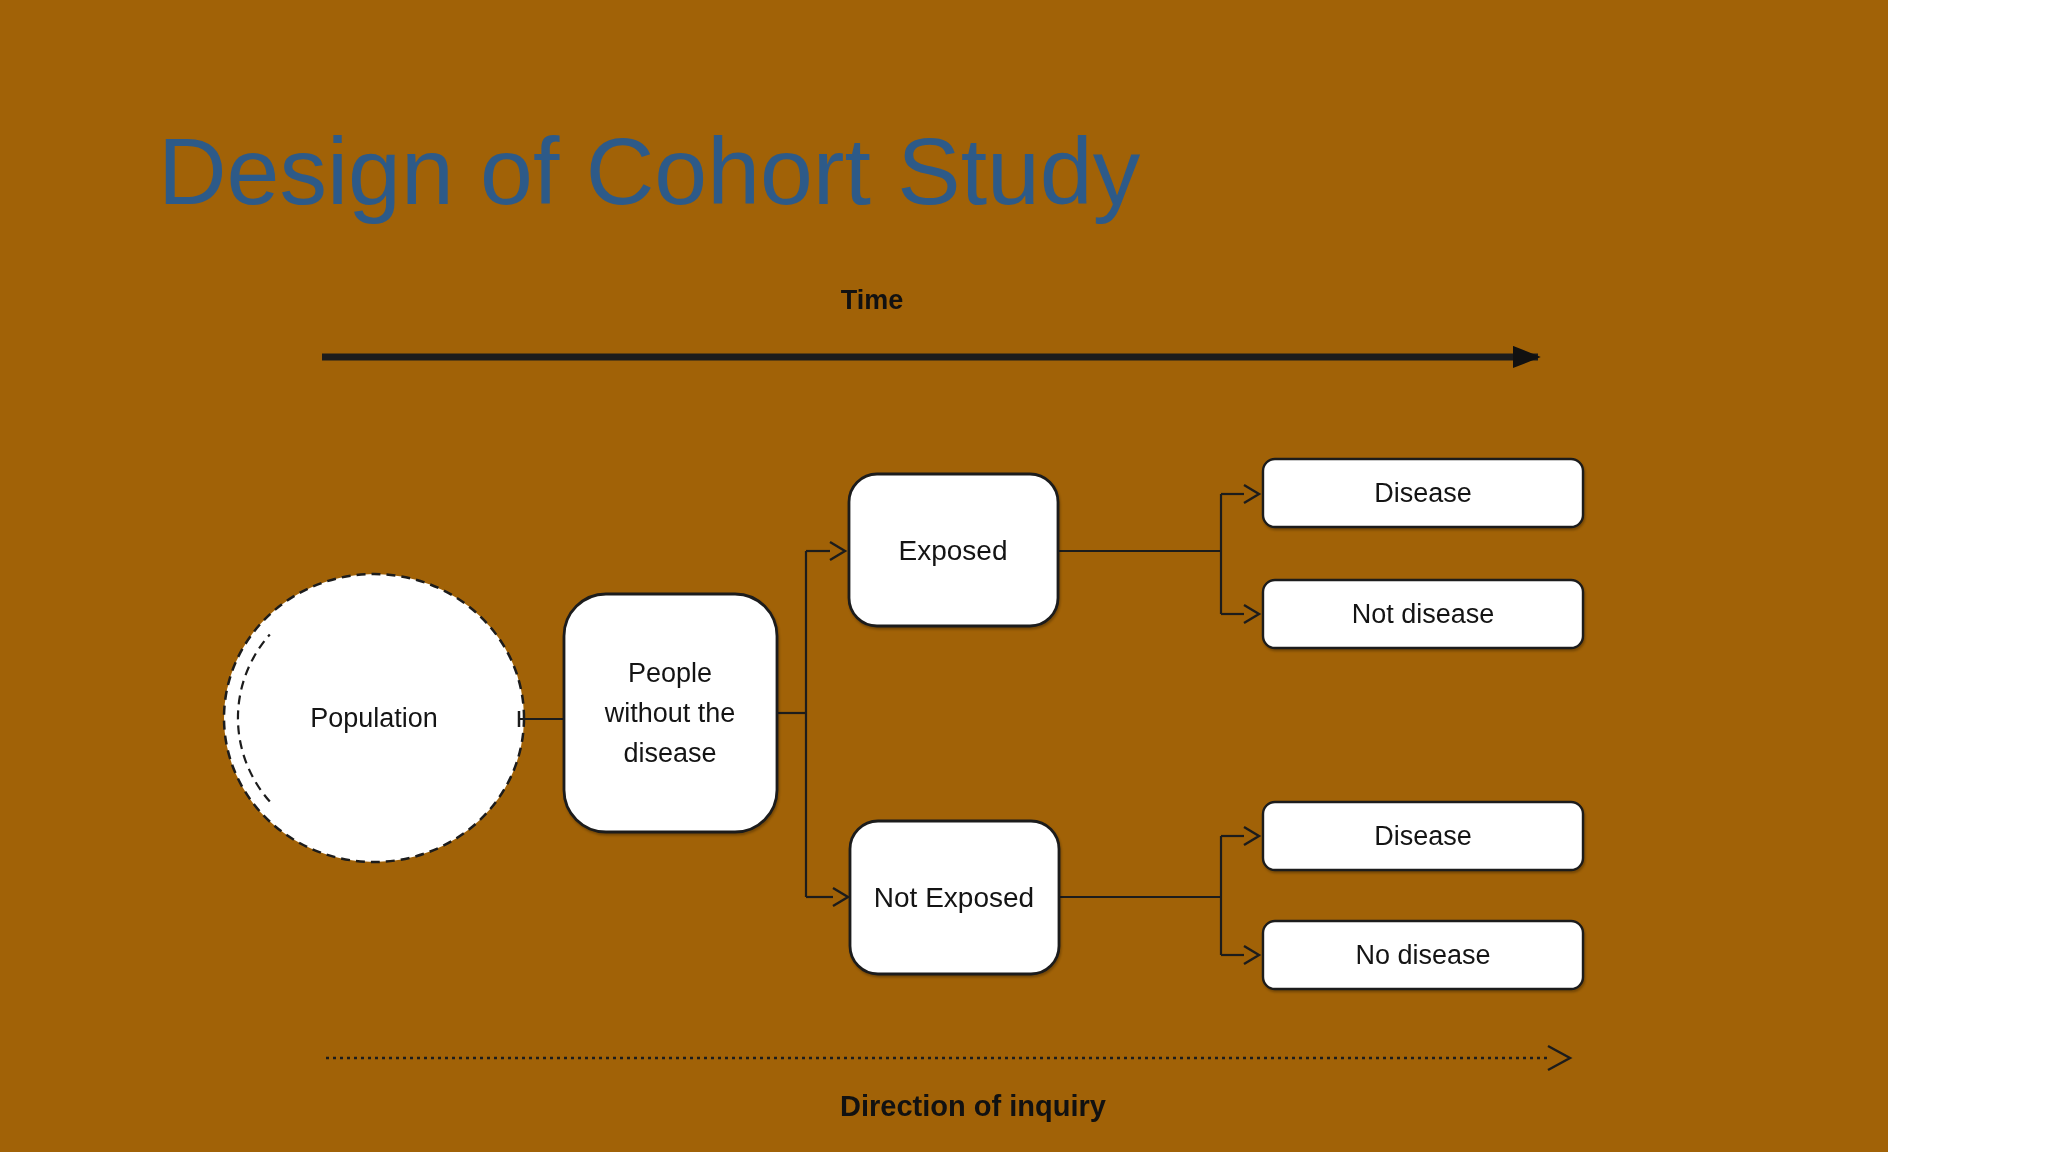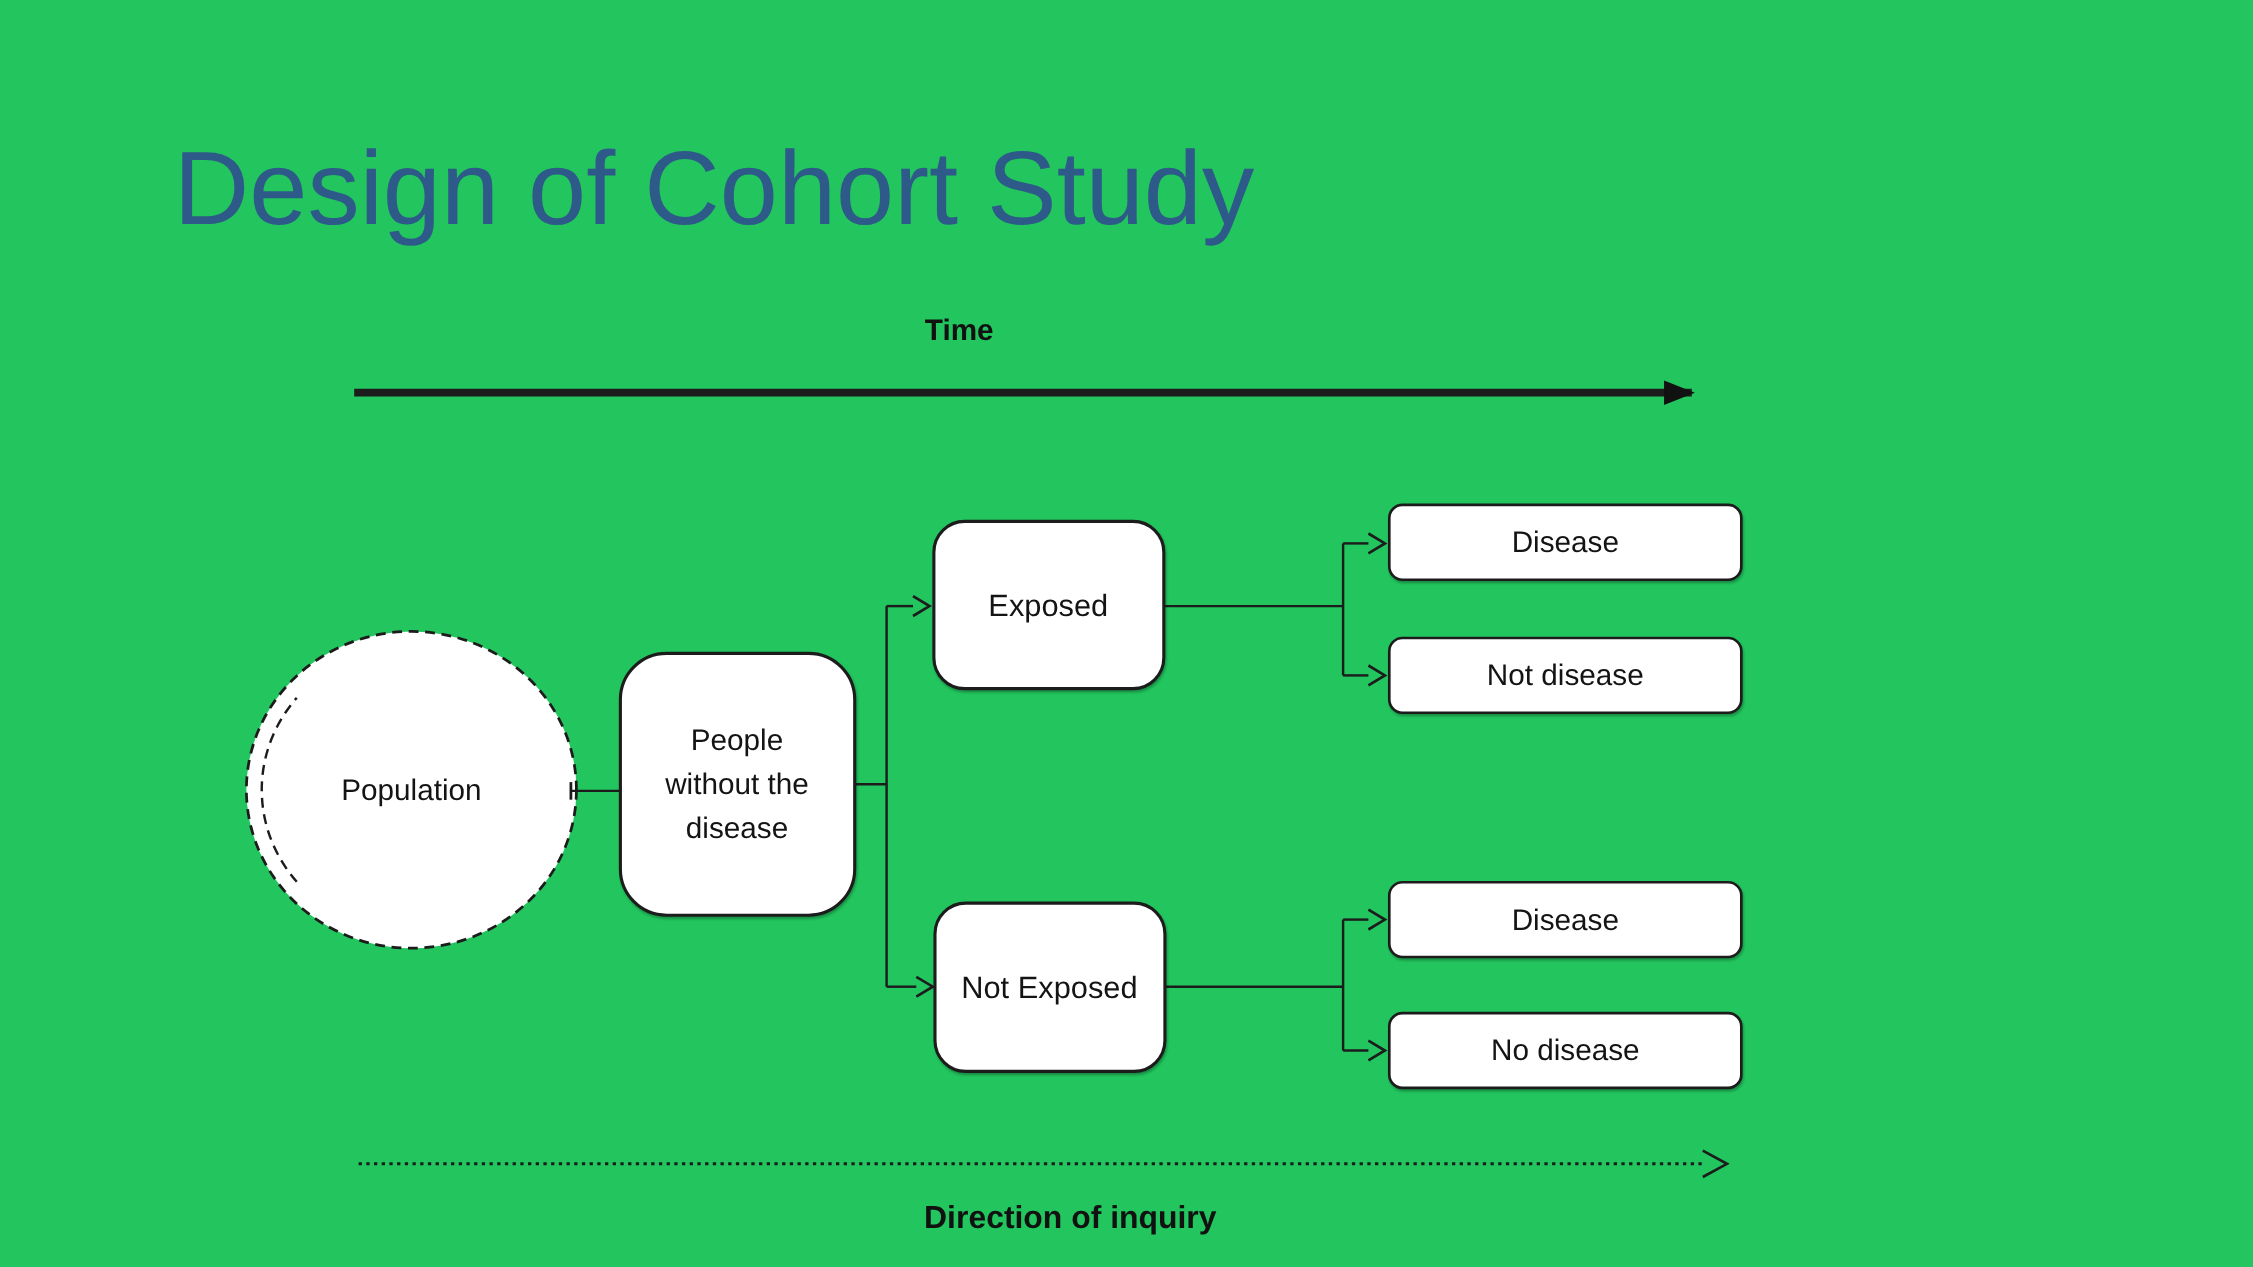--- a/index.html
+++ b/index.html
@@ -2,23 +2,23 @@
 <html><head>
 <meta charset="utf-8">
 <style>
   html, body {
     margin: 0;
     padding: 0;
     background: #ffffff;
   }
   .slide {
     position: relative;
-    width: 2048px;
+    width: 1888px;
     height: 1152px;
-    background: #22c55e;
+    background: #a16207;
     overflow: hidden;
     font-family: "Liberation Sans", sans-serif;
   }
   svg { display: block; }
   .title-text {
     font-family: "Liberation Sans", sans-serif;
     font-size: 95px;
     font-weight: 400;
   }
   .bold-label {

